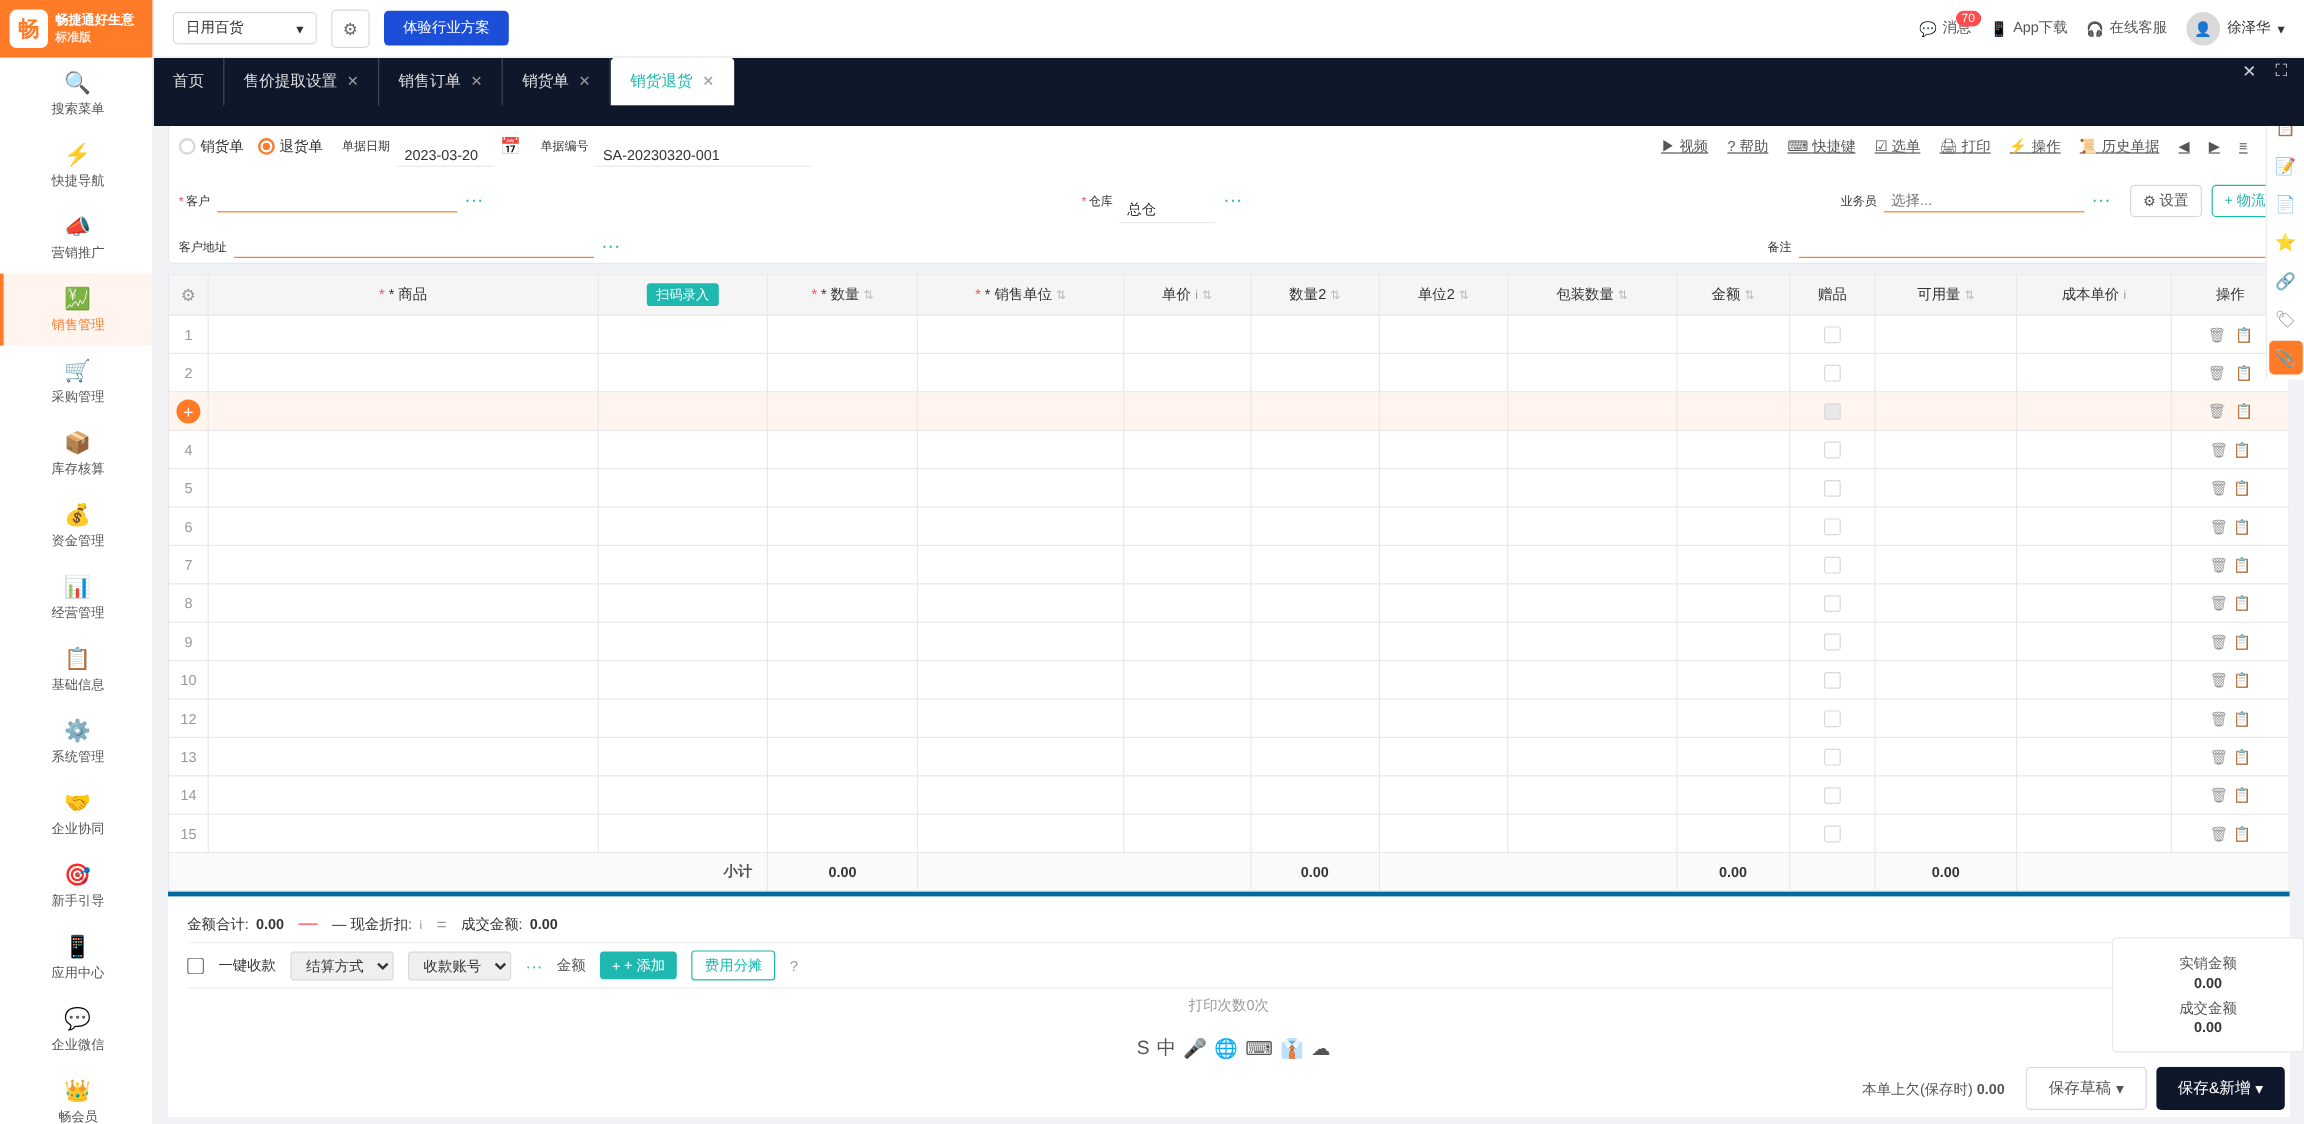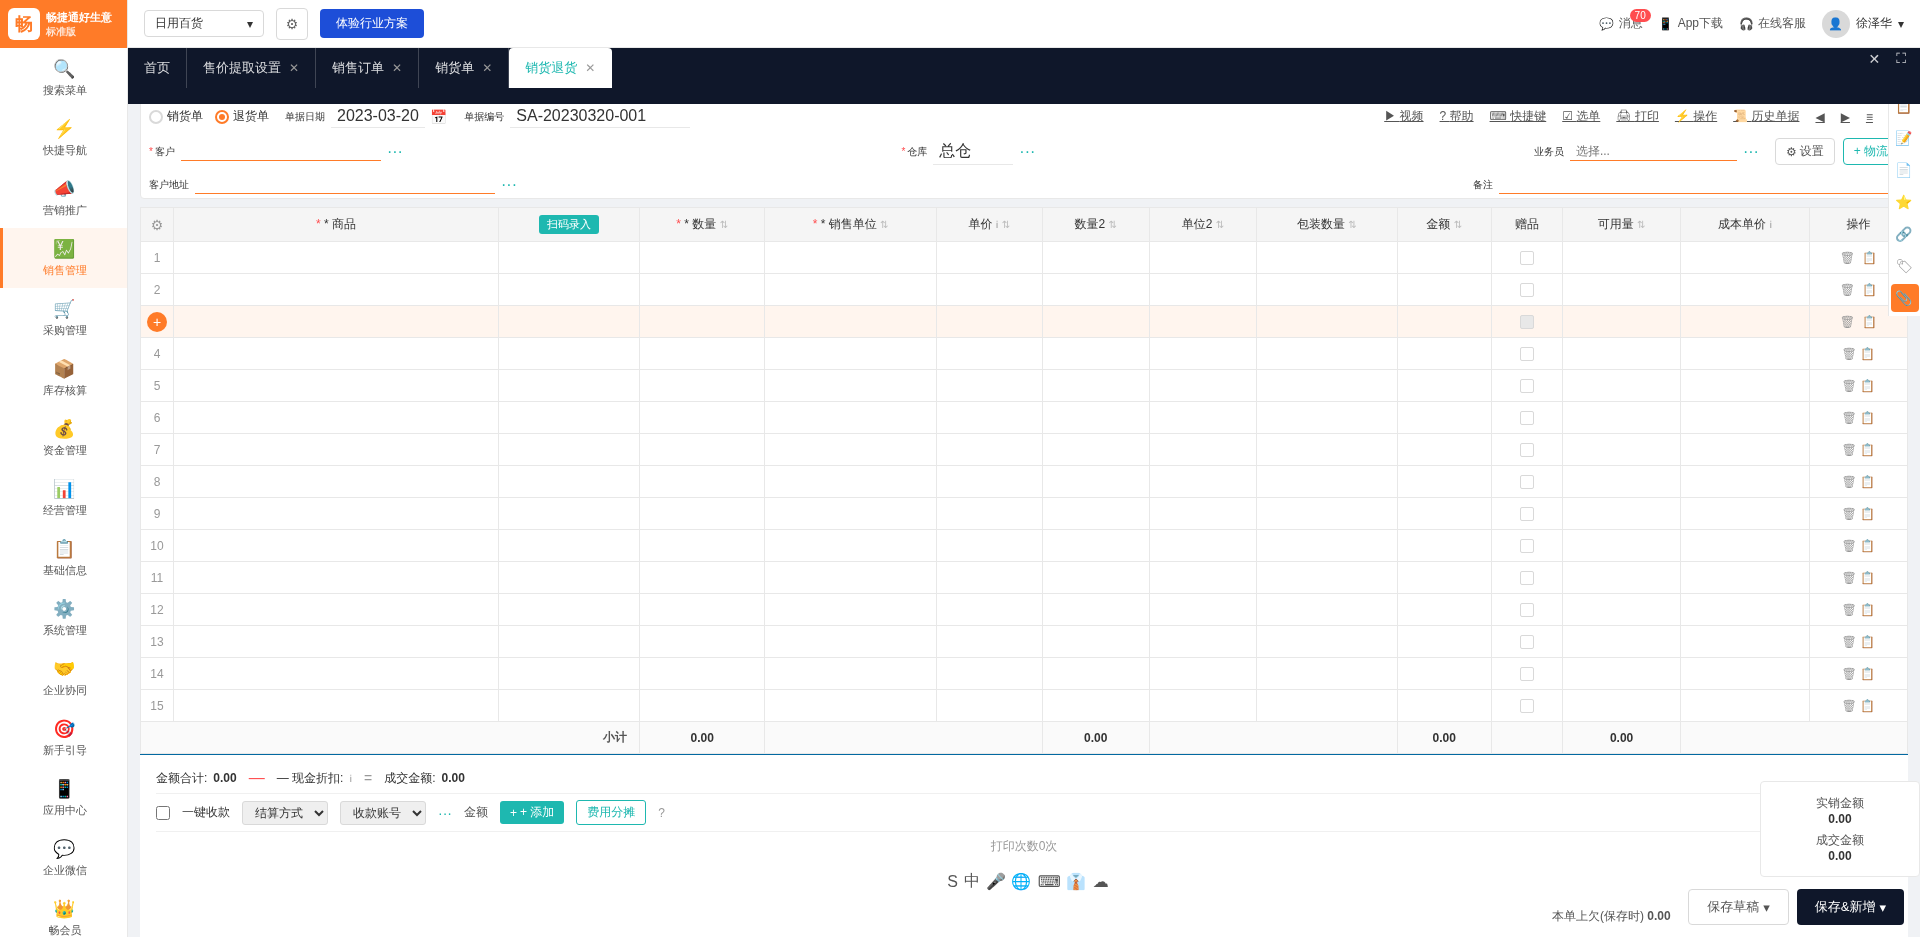--- a/index.html
+++ b/index.html
@@ -40,21 +40,21 @@
     .form-row { display: flex; align-items: center; gap: 16px; margin-bottom: 10px; }
     .form-row:last-child { margin-bottom: 0; }
     .radio-group { display: flex; align-items: center; gap: 12px; }
     .radio-item { display: flex; align-items: center; gap: 4px; cursor: pointer; font-size: 12px; }
     .radio-dot { width: 14px; height: 14px; border-radius: 50%; border: 2px solid #d9d9d9; display: flex; align-items: center; justify-content: center; }
     .radio-dot.checked { border-color: #ff7b28; }
     .radio-dot.checked::after { content: ''; width: 6px; height: 6px; border-radius: 50%; background: #ff7b28; }
     .form-field { display: flex; align-items: center; gap: 6px; }
     .form-label { color: #333; font-size: 10px; white-space: nowrap; }
     .form-label.required::before { content: '*'; color: #ff4d4f; margin-right: 2px; }
-    .form-value { font-size: 16px; color: #333; border-bottom: 1px solid #e8e8e8; padding: 2px 6px; min-width: 80px; }
+    .form-value { font-size: 12px; color: #333; border-bottom: 1px solid #e8e8e8; padding: 2px 6px; min-width: 80px; margin-top: 15px; }
     .form-input { border: none; border-bottom: 1px solid #ff7b28; outline: none; padding: 2px 6px; font-size: 12px; min-width: 160px; color: #333; background: transparent; }
     .form-input-dots { color: #1eb8b0; cursor: pointer; font-size: 16px; }
     .calendar-icon { color: #999; font-size: 14px; cursor: pointer; }
 
     
     .table-container { background: #fff; }
     .data-table { width: 100%; border-collapse: collapse; font-size: 12px; }
     .data-table th { background: #f5f5f5; border: 1px solid #e8e8e8; padding: 7px 6px; text-align: center; font-weight: normal; color: #333; white-space: nowrap; }
     .data-table td { border: 1px solid #e8e8e8; padding: 5px 6px; text-align: center; color: #333; height: 32px; }
     .data-table tr.active-row td { background: #fff5ee; }
@@ -63,21 +63,21 @@
     .sort-icon { color: #bbb; font-size: 10px; cursor: pointer; }
     .scan-btn { background: #1eb8b0; color: #fff; border: none; border-radius: 3px; padding: 2px 8px; cursor: pointer; font-size: 11px; }
     .checkbox-cell { display: flex; justify-content: center; align-items: center; }
     .cb { width: 14px; height: 14px; border: 1px solid #d9d9d9; border-radius: 2px; cursor: pointer; }
     .add-row-btn { width: 20px; height: 20px; background: #ff7b28; border-radius: 50%; color: #fff; display: flex; align-items: center; justify-content: center; cursor: pointer; font-size: 14px; }
 
     
     .summary-row td { background: #fafafa; font-weight: bold; }
 
     
-    .bottom-bar { background: #fff; border-top: 1px solid #0369a1; padding: 8px 16px; }
+    .bottom-bar { background: #fff; border-top: 4px solid #0369a1; padding: 8px 16px; }
     .bottom-row1 { display: flex; align-items: center; gap: 12px; padding: 6px 0; }
     .bottom-field { display: flex; align-items: center; gap: 6px; font-size: 12px; }
     .minus-icon { color: #ff4d4f; font-size: 16px; cursor: pointer; }
     .equals-icon { color: #999; font-size: 14px; }
     .bottom-row2 { display: flex; align-items: center; gap: 12px; padding: 6px 0; border-top: 1px solid #f0f0f0; }
     .payment-checkbox { width: 14px; height: 14px; border: 1px solid #d9d9d9; cursor: pointer; }
     .payment-select { border: 1px solid #d9d9d9; border-radius: 3px; padding: 3px 8px; font-size: 12px; color: #333; cursor: pointer; min-width: 80px; }
     .add-btn-green { background: #1eb8b0; color: #fff; border: none; border-radius: 3px; padding: 3px 10px; cursor: pointer; font-size: 12px; display: flex; align-items: center; gap: 3px; }
     .fee-btn { border: 1px solid #1eb8b0; color: #1eb8b0; border-radius: 3px; padding: 3px 10px; cursor: pointer; font-size: 12px; background: #fff; }
     .bottom-row3 { display: flex; align-items: center; gap: 16px; padding: 6px 0; border-top: 1px solid #f0f0f0; font-size: 12px; color: #555; flex-direction: column; }
@@ -584,40 +584,20 @@
                 <div class="checkbox-cell">
                   <div class="cb"></div>
                 </div>
               </td>
               <td></td>
               <td></td>
               <td style="white-space:nowrap"><span style="cursor:pointer;color:#999">🗑</span><span style="cursor:pointer;color:#999;margin-left:4px">📋</span></td>
             </tr>
           <tr>
               <td class="row-num">10</td>
-              <td></td>
-              <td></td>
-              <td></td>
-              <td></td>
-              <td></td>
-              <td></td>
-              <td></td>
-              <td></td>
-              <td></td>
-              <td>
-                <div class="checkbox-cell">
-                  <div class="cb"></div>
-                </div>
-              </td>
-              <td></td>
-              <td></td>
-              <td style="white-space:nowrap"><span style="cursor:pointer;color:#999">🗑</span><span style="cursor:pointer;color:#999;margin-left:4px">📋</span></td>
-            </tr>
-          <tr>
-              <td class="row-num">11</td>
               <td></td>
               <td></td>
               <td></td>
               <td></td>
               <td></td>
               <td></td>
               <td></td>
               <td></td>
               <td></td>
               <td>

